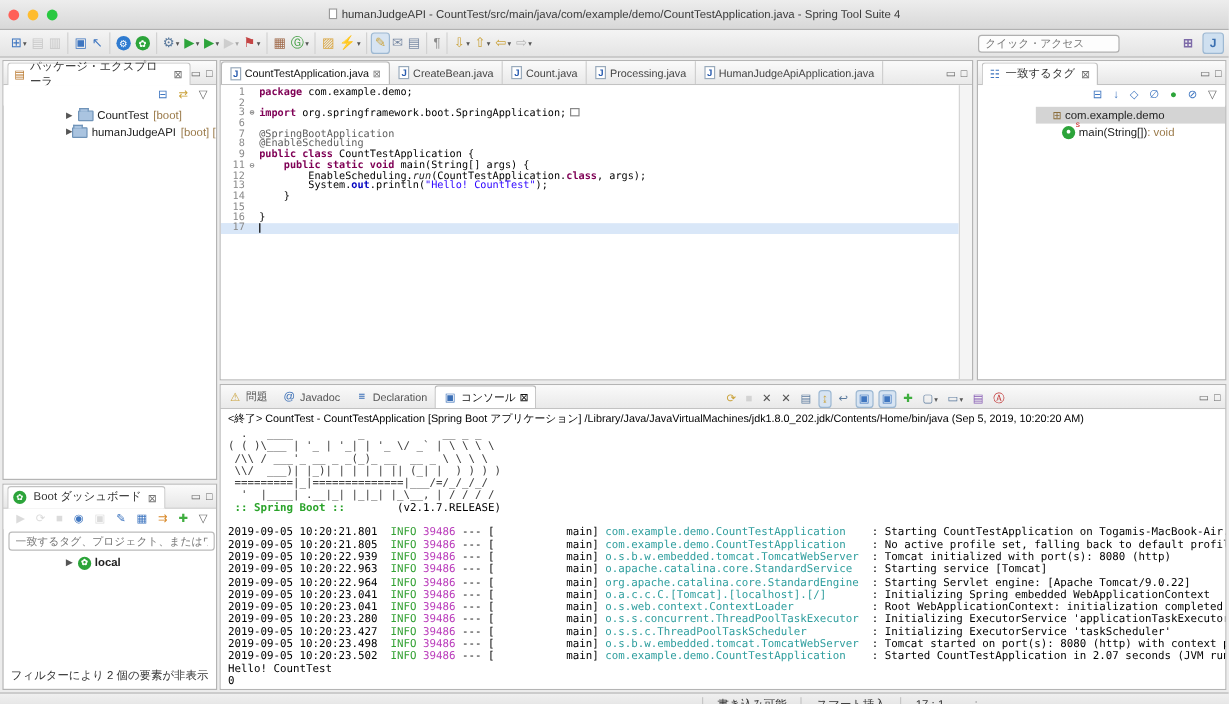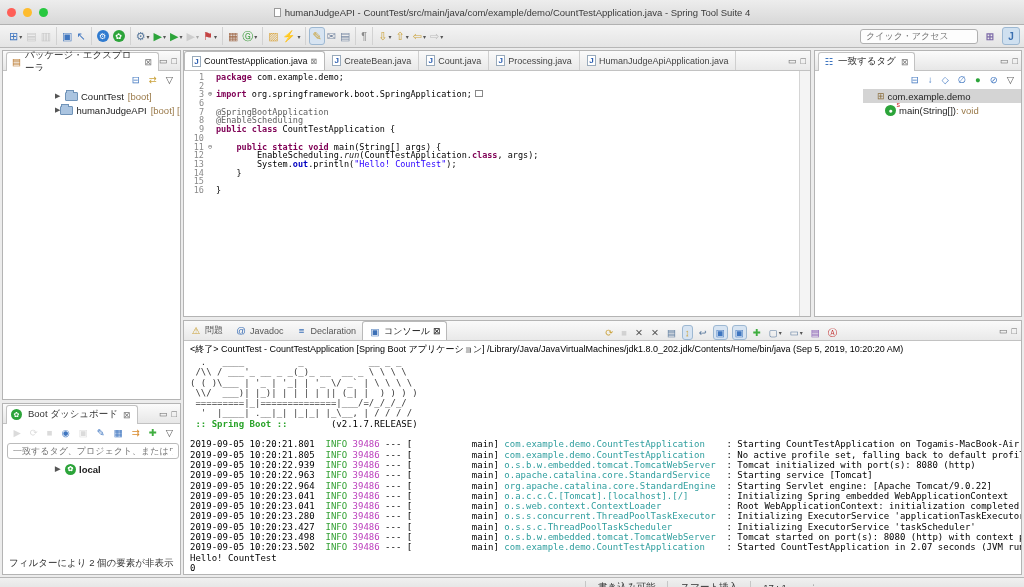--- a/index.html
+++ b/index.html
@@ -18,21 +18,21 @@
   #toolbar { height: 23px; background: linear-gradient(#f4f4f4,#e4e4e4); border-bottom:1px solid #b6b6b6;
     display:flex; align-items:center; padding:0 4px; }
   .tbgroup { display:flex; align-items:center; padding:0 3px; border-left:1px solid #d2d2d2; }
   .tbgroup:first-child { border-left:none; }
   .tbtn { display:inline-flex; align-items:center; height:18px; padding:0 2px; border-radius:3px; cursor:default; }
   .tbtn.pressed { background:#d7e4f2; border:1px solid #9db8d2; }
   .tbtn.dis { opacity:.45; }
   .tglyph { font-size:11px; line-height:11px; }
   .tglyph.circ { width:12px; height:12px; border-radius:50%; display:inline-flex; align-items:center; justify-content:center; font-size:8px; color:#fff !important; }
   .dd { font-size:6px; color:#555; margin-left:1px; }
-  #quick-wrap { margin-left:auto; display:flex; align-items:center; }
+  #quick-wrap { margin-left:auto; display:flex; align-items:center;gap:45px; }
   #quick-access { width:118px; height:15px; border:1px solid #b0b0b0; border-radius:3px; background:#fdfdfd; font-size:9px; padding:0 5px; color:#888; font-family:"Liberation Sans",sans-serif;}
   .persp { display:inline-flex; align-items:center; justify-content:center; width:18px; height:18px; margin-left:3px; font-size:10px; border-radius:3px; }
   .persp.active { background:#cfe0f0; border:1px solid #9db8d2; }
 
   
   #main { display:flex; height:529px; }
   #leftcol { width:183px; display:flex; flex-direction:column; padding:2px; }
   #rightcol { flex:1; display:flex; flex-direction:column; padding:2px 2px 2px 0; min-width:0; }
   .panel { background:#fff; border:1px solid #b4b4b4; display:flex; flex-direction:column; min-height:0; }
   #pkg-panel { height:350px; margin-bottom:3px; }
@@ -382,27 +382,27 @@
         <div id="editor-body">
           <div id="code-scroll">
               <div id="code">
                 <div class="cl"><span class="ln">1</span><span class="fold"></span><span class="ct"><span class="sx-k">package</span><span class="sx-p"> com.example.demo;</span></span></div>
                 <div class="cl"><span class="ln">2</span><span class="fold"></span><span class="ct"></span></div>
                 <div class="cl"><span class="ln">3</span><span class="fold fc">⊕</span><span class="ct"><span class="sx-k">import</span><span class="sx-p"> org.springframework.boot.SpringApplication;</span><span class="foldbox"></span></span></div>
                 <div class="cl"><span class="ln">6</span><span class="fold"></span><span class="ct"></span></div>
                 <div class="cl"><span class="ln">7</span><span class="fold"></span><span class="ct"><span class="sx-a">@SpringBootApplication</span></span></div>
                 <div class="cl"><span class="ln">8</span><span class="fold"></span><span class="ct"><span class="sx-a">@EnableScheduling</span></span></div>
                 <div class="cl"><span class="ln">9</span><span class="fold"></span><span class="ct"><span class="sx-k">public</span><span class="sx-p"> </span><span class="sx-k">class</span><span class="sx-p"> CountTestApplication {</span></span></div>
-                <div class="cl"><span class="ln">10</span><span class="fold"></span><span class="ct"></span></div>
                 <div class="cl"><span class="ln">11</span><span class="fold fc">⊖</span><span class="ct"><span class="sx-p">    </span><span class="sx-k">public</span><span class="sx-p"> </span><span class="sx-k">static</span><span class="sx-p"> </span><span class="sx-k">void</span><span class="sx-p"> main(String[] args) {</span></span></div>
                 <div class="cl"><span class="ln">12</span><span class="fold"></span><span class="ct"><span class="sx-p">        EnableScheduling.</span><span class="sx-im">run</span><span class="sx-p">(CountTestApplication.</span><span class="sx-k">class</span><span class="sx-p">, args);</span></span></div>
                 <div class="cl"><span class="ln">13</span><span class="fold"></span><span class="ct"><span class="sx-p">        System.</span><span class="sx-sf">out</span><span class="sx-p">.println(</span><span class="sx-s">"Hello! CountTest"</span><span class="sx-p">);</span></span></div>
                 <div class="cl"><span class="ln">14</span><span class="fold"></span><span class="ct"><span class="sx-p">    }</span></span></div>
                 <div class="cl"><span class="ln">15</span><span class="fold"></span><span class="ct"></span></div>
                 <div class="cl"><span class="ln">16</span><span class="fold"></span><span class="ct"><span class="sx-p">}</span></span></div>
+                <div class="cl hl"><span class="ln">17</span><span class="fold"></span><span class="ct"><span class="caret"></span></span></div>
               </div>
             </div>
           <div id="ed-sbar"></div>
         </div>
       </div>
 
       <div class="panel" id="outline-panel">
         <div class="phead">
           <span class="vtab">
             <span class="ic" style="color:#3f76c0">☷</span>
@@ -519,22 +519,22 @@
           </span>
         <span class="winbtns" style="align-self:center;padding-right:4px;">
             <span>▭</span>
             <span>□</span>
           </span>
       </div>
       <div id="console-body">
         <div id="console-header">&lt;終了&gt; CountTest - CountTestApplication [Spring Boot アプリケーション] /Library/Java/JavaVirtualMachines/jdk1.8.0_202.jdk/Contents/Home/bin/java (Sep 5, 2019, 10:20:20 AM)</div>
         <div id="console-out">
             <div class="con-line"><span class="con-b">  .   ____          _            __ _ _</span></div>
+            <div class="con-line"><span class="con-b">( ( )\___ | '_ | '_| | '_ \/ _` | \ \ \ \</span></div>
             <div class="con-line"><span class="con-b"> /\\ / ___'_ __ _ _(_)_ __  __ _ \ \ \ \</span></div>
-            <div class="con-line"><span class="con-b">( ( )\___ | '_ | '_| | '_ \/ _` | \ \ \ \</span></div>
             <div class="con-line"><span class="con-b"> \\/  ___)| |_)| | | | | || (_| |  ) ) ) )</span></div>
             <div class="con-line"><span class="con-b"> =========|_|==============|___/=/_/_/_/</span></div>
             <div class="con-line"><span class="con-b">  '  |____| .__|_| |_|_| |_\__, | / / / /</span></div>
             <div class="con-line"><span class="con-g"> :: Spring Boot ::</span><span class="con-p">        (v2.1.7.RELEASE)</span></div>
             <div class="con-line"><span class="con-p">&nbsp;</span></div>
             <div class="con-line"><span class="con-p">2019-09-05 10:20:21.801  </span><span class="con-lv">INFO</span><span class="con-p"> </span><span class="con-pid">39486</span><span class="con-p"> --- [</span><span class="con-p">           main</span><span class="con-p">] </span><span class="con-lg">com.example.demo.CountTestApplication   </span><span class="con-p"> : </span><span class="con-p">Starting CountTestApplication on Togamis-MacBook-Air.local wi</span></div>
             <div class="con-line"><span class="con-p">2019-09-05 10:20:21.805  </span><span class="con-lv">INFO</span><span class="con-p"> </span><span class="con-pid">39486</span><span class="con-p"> --- [</span><span class="con-p">           main</span><span class="con-p">] </span><span class="con-lg">com.example.demo.CountTestApplication   </span><span class="con-p"> : </span><span class="con-p">No active profile set, falling back to default profiles: defa</span></div>
             <div class="con-line"><span class="con-p">2019-09-05 10:20:22.939  </span><span class="con-lv">INFO</span><span class="con-p"> </span><span class="con-pid">39486</span><span class="con-p"> --- [</span><span class="con-p">           main</span><span class="con-p">] </span><span class="con-lg">o.s.b.w.embedded.tomcat.TomcatWebServer </span><span class="con-p"> : </span><span class="con-p">Tomcat initialized with port(s): 8080 (http)</span></div>
             <div class="con-line"><span class="con-p">2019-09-05 10:20:22.963  </span><span class="con-lv">INFO</span><span class="con-p"> </span><span class="con-pid">39486</span><span class="con-p"> --- [</span><span class="con-p">           main</span><span class="con-p">] </span><span class="con-lg">o.apache.catalina.core.StandardService  </span><span class="con-p"> : </span><span class="con-p">Starting service [Tomcat]</span></div>
             <div class="con-line"><span class="con-p">2019-09-05 10:20:22.964  </span><span class="con-lv">INFO</span><span class="con-p"> </span><span class="con-pid">39486</span><span class="con-p"> --- [</span><span class="con-p">           main</span><span class="con-p">] </span><span class="con-lg">org.apache.catalina.core.StandardEngine </span><span class="con-p"> : </span><span class="con-p">Starting Servlet engine: [Apache Tomcat/9.0.22]</span></div>

